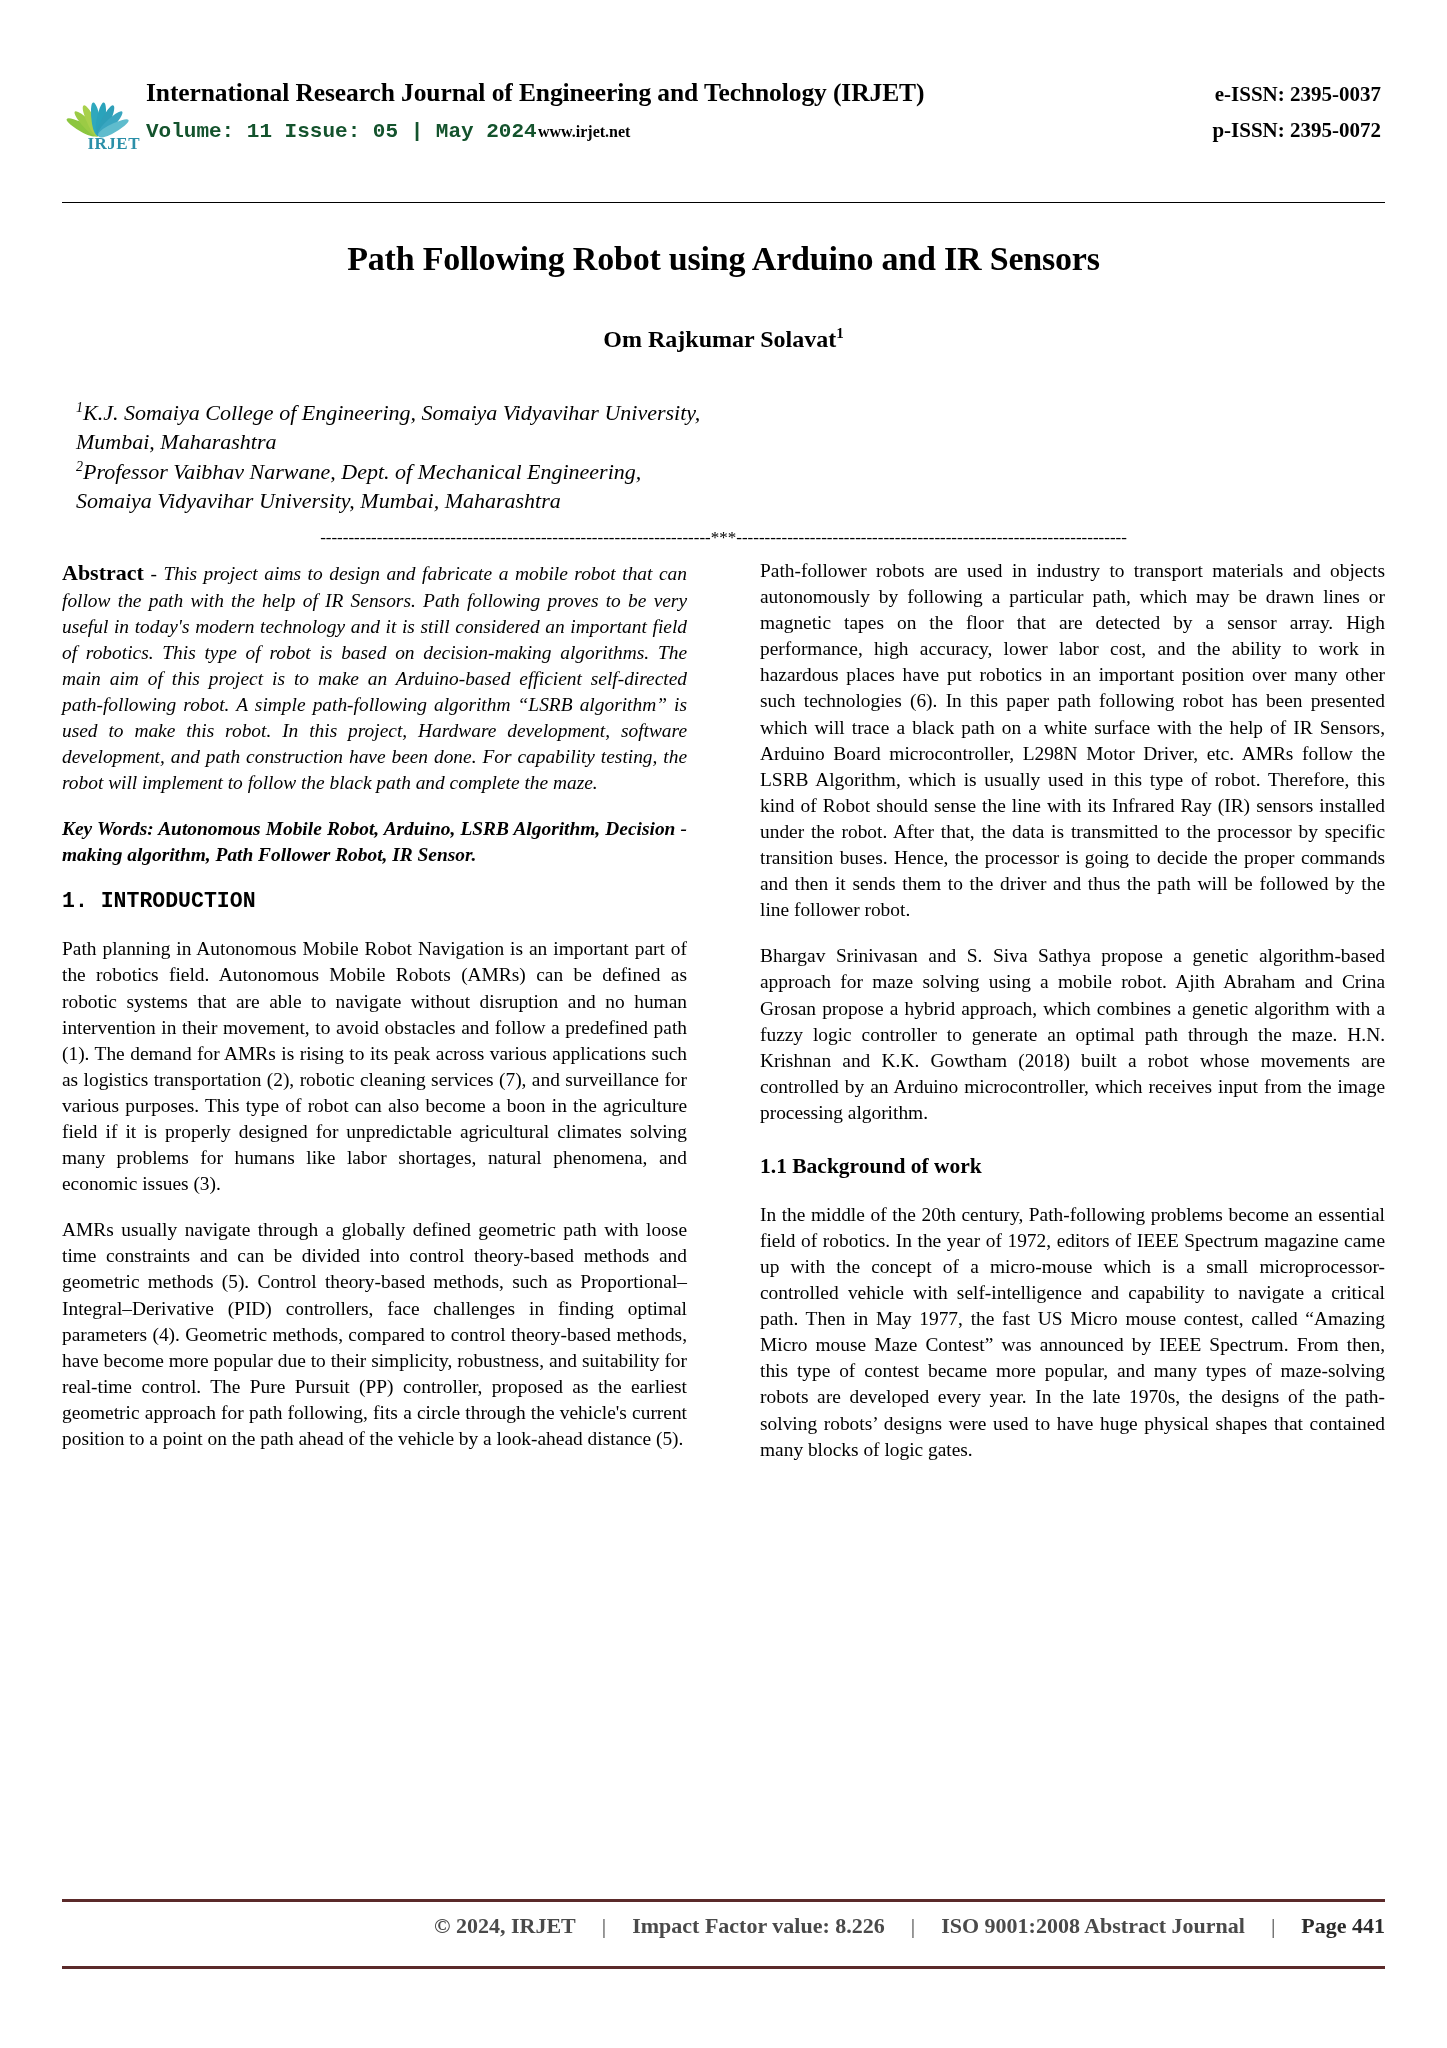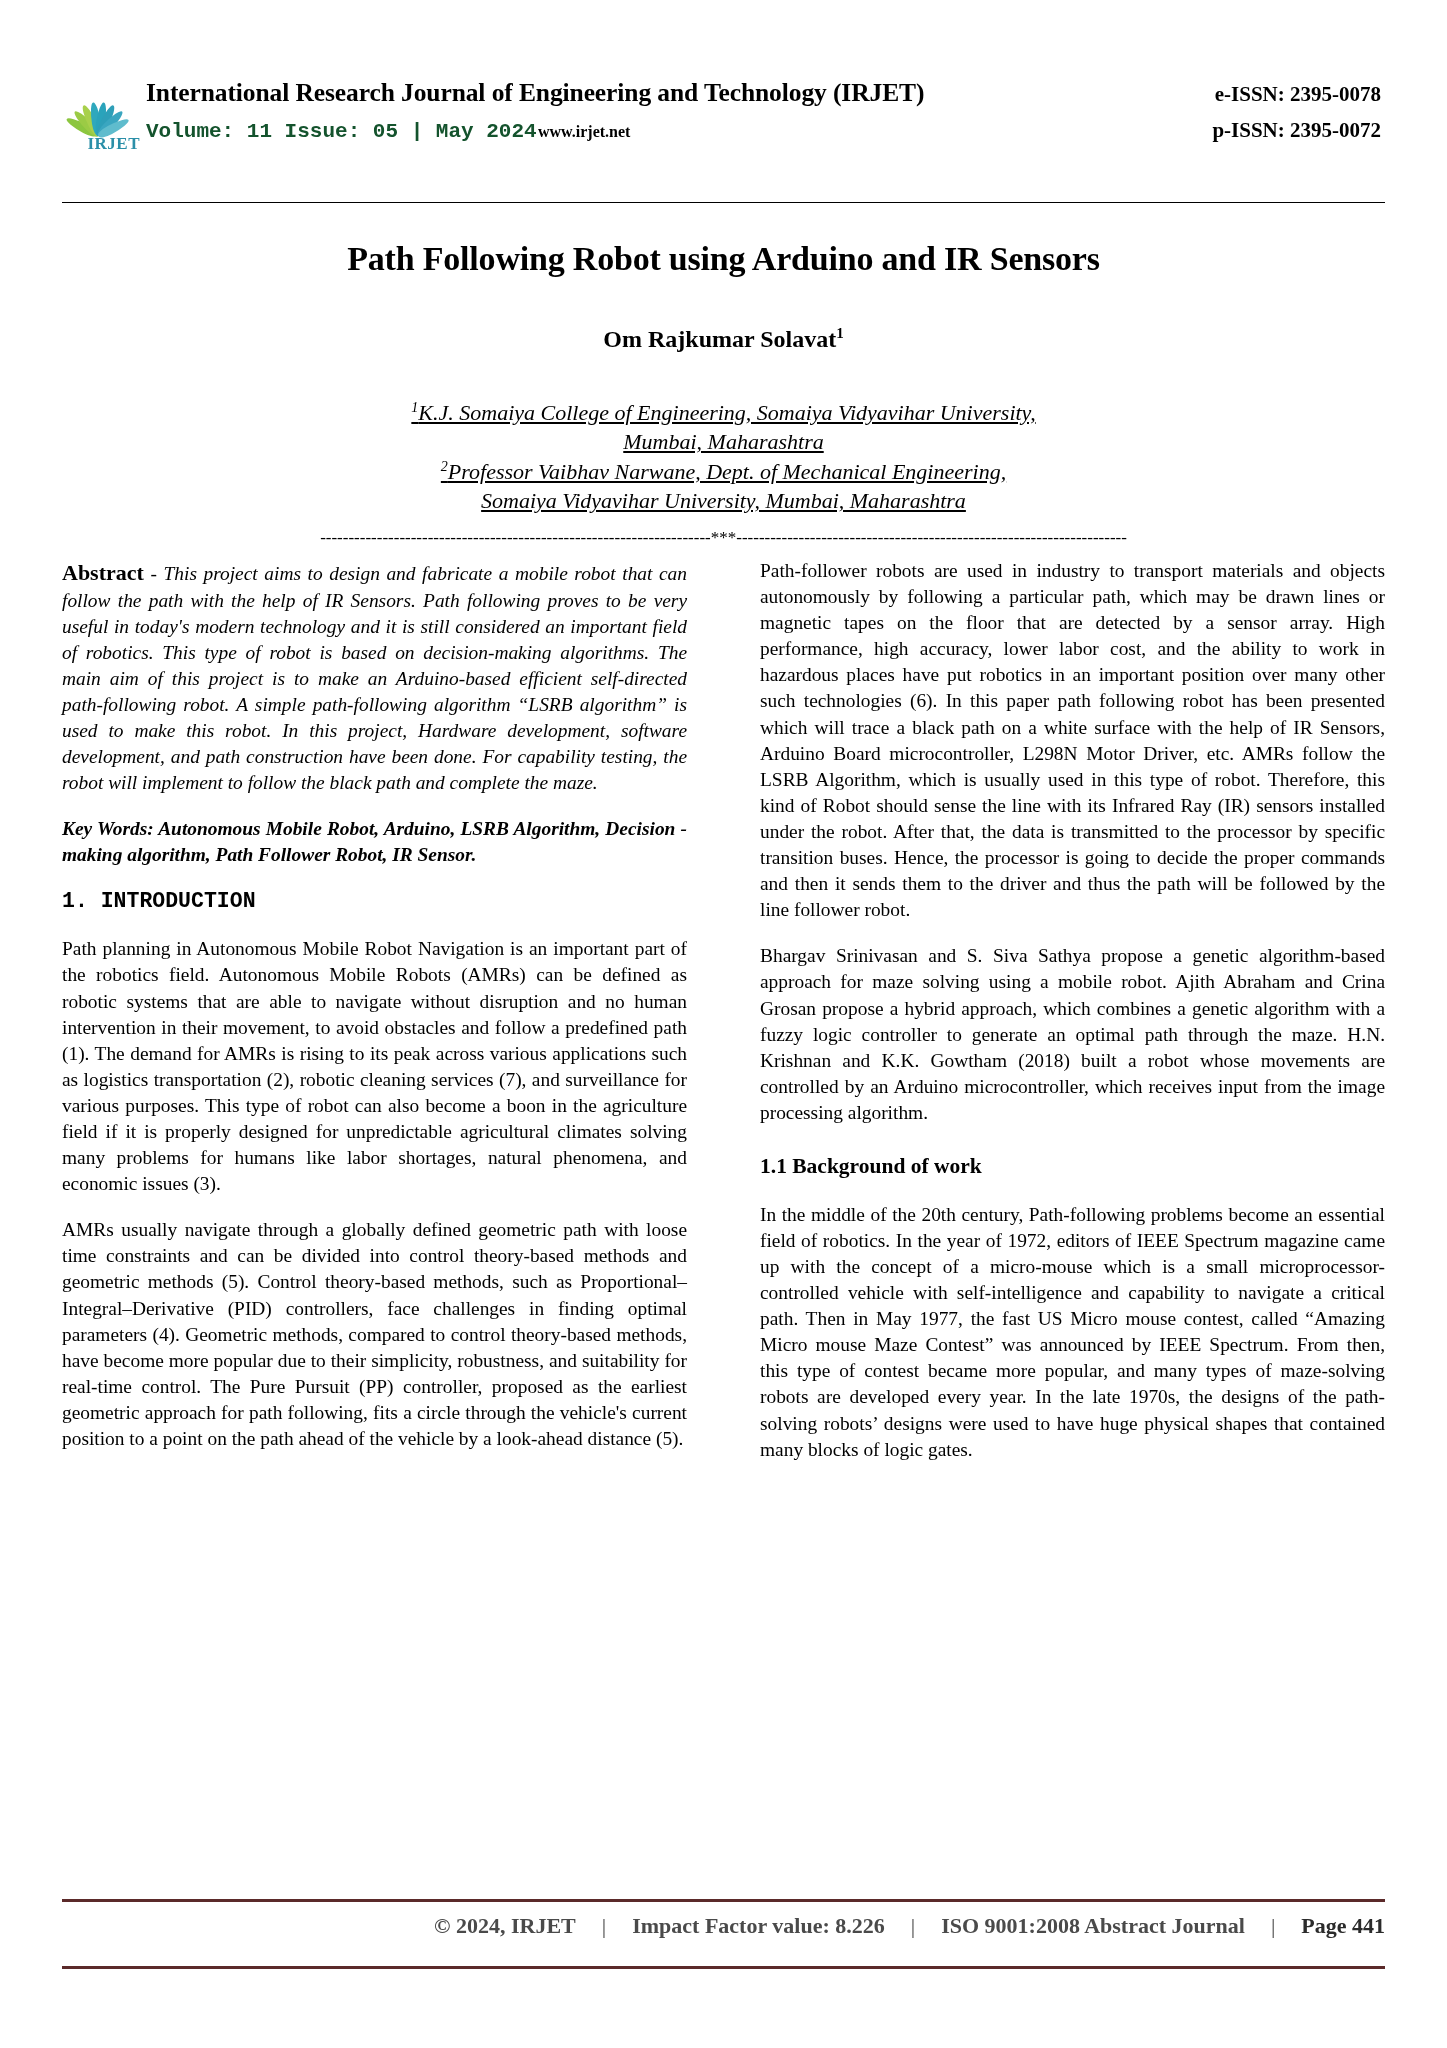--- a/index.html
+++ b/index.html
@@ -154,29 +154,27 @@
     top: 325px;
     width: 1323px;
     text-align: center;
     font-family: "Liberation Serif", serif;
     font-weight: bold;
     font-size: 24px;
   }
   .author sup { font-size: 15px; font-weight: bold; }
   .affil {
     position: absolute;
-    left: 62px;
+    left: 76px;
     top: 398px;
     width: 1323px;
-    text-align: center;
     font-family: "Liberation Serif", serif;
     font-style: italic;
     font-size: 22px;
     line-height: 1.34;
-    text-decoration: underline;
   }
   .affil sup { font-size: 14px; font-style: italic; }
 
   .sep-rule {
     position: absolute;
     left: 62px;
     top: 528px;
     width: 1323px;
     text-align: center;
     font-family: "Liberation Serif", serif;
@@ -292,21 +290,21 @@
           <span class="pet6"></span>
           <span class="pet7"></span>
           <span class="pet8"></span>
         </div>
         <div class="logo-word">IRJET</div>
       </div>
 
       <div class="head-text">
         <div class="head-row-1">
           <div class="journal-title">International Research Journal of Engineering and Technology (IRJET)</div>
-          <div class="eissn">e-ISSN: 2395-0078</div>
+          <div class="eissn">e-ISSN: 2395-0037</div>
         </div>
         <div class="head-row-2">
           <div class="vol-info">Volume: 11 Issue: 05 | May 2024</div>
           <div class="site">www.irjet.net</div>
           <div class="pissn">p-ISSN: 2395-0072</div>
         </div>
       </div>
 
     </div>
   </div>

